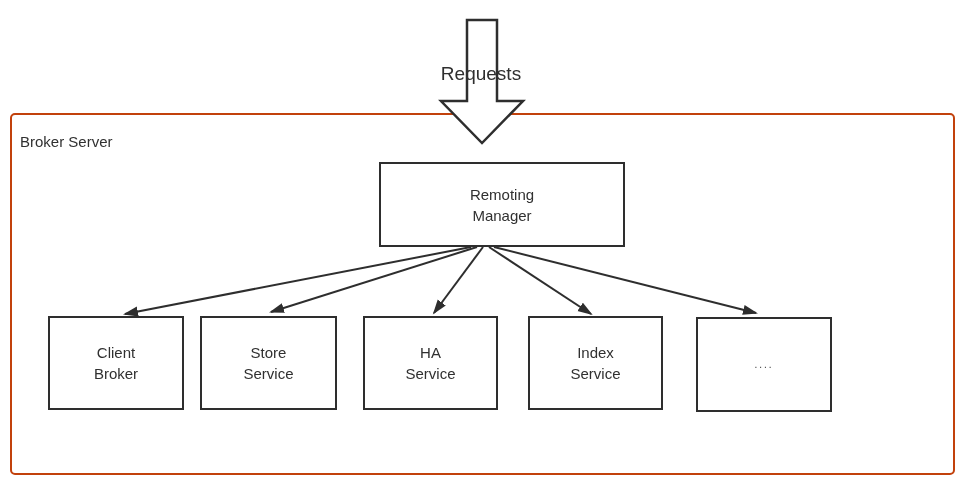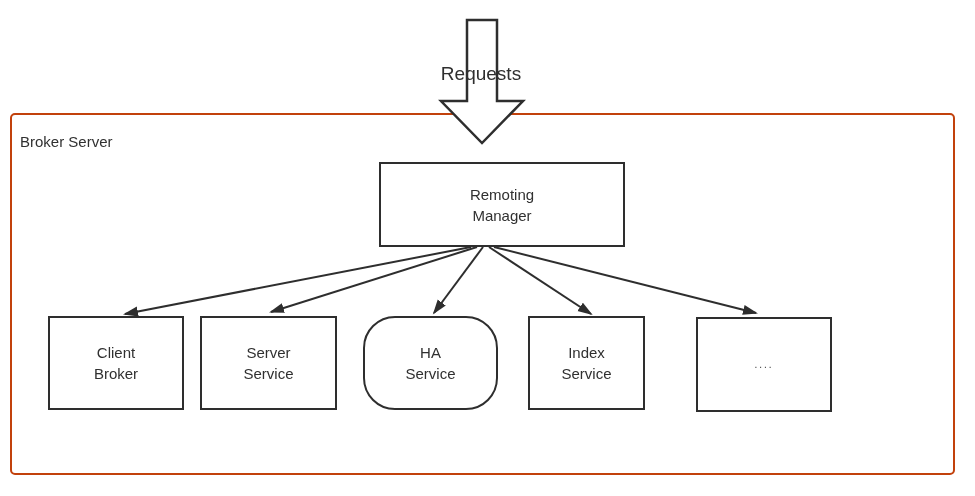--- a/index.html
+++ b/index.html
@@ -72,33 +72,33 @@
 
   <div class="box" style="left:48px; top:316px; width:136px; height:94px;">
     <div>
       <div>Client</div>
       <div>Broker</div>
     </div>
   </div>
 
   <div class="box" style="left:200px; top:316px; width:137px; height:94px;">
     <div>
-      <div>Server</div>
+      <div>Store</div>
       <div>Service</div>
     </div>
   </div>
 
-  <div class="box" style="left:363px; top:316px; width:135px; height:94px;border-radius:32px;">
+  <div class="box" style="left:363px; top:316px; width:135px; height:94px;">
     <div>
       <div>HA</div>
       <div>Service</div>
     </div>
   </div>
 
-  <div class="box" style="left:528px; top:316px; width:117px; height:94px;">
+  <div class="box" style="left:528px; top:316px; width:135px; height:94px;">
     <div>
       <div>Index</div>
       <div>Service</div>
     </div>
   </div>
 
   <div class="box etc-box" style="left:696px; top:317px; width:136px; height:95px;">
     <div>....</div>
   </div>
 

